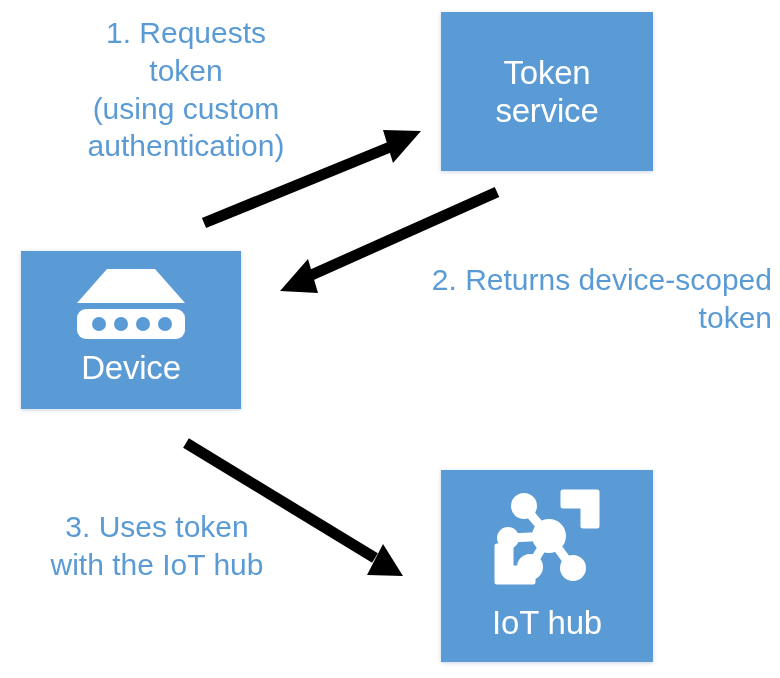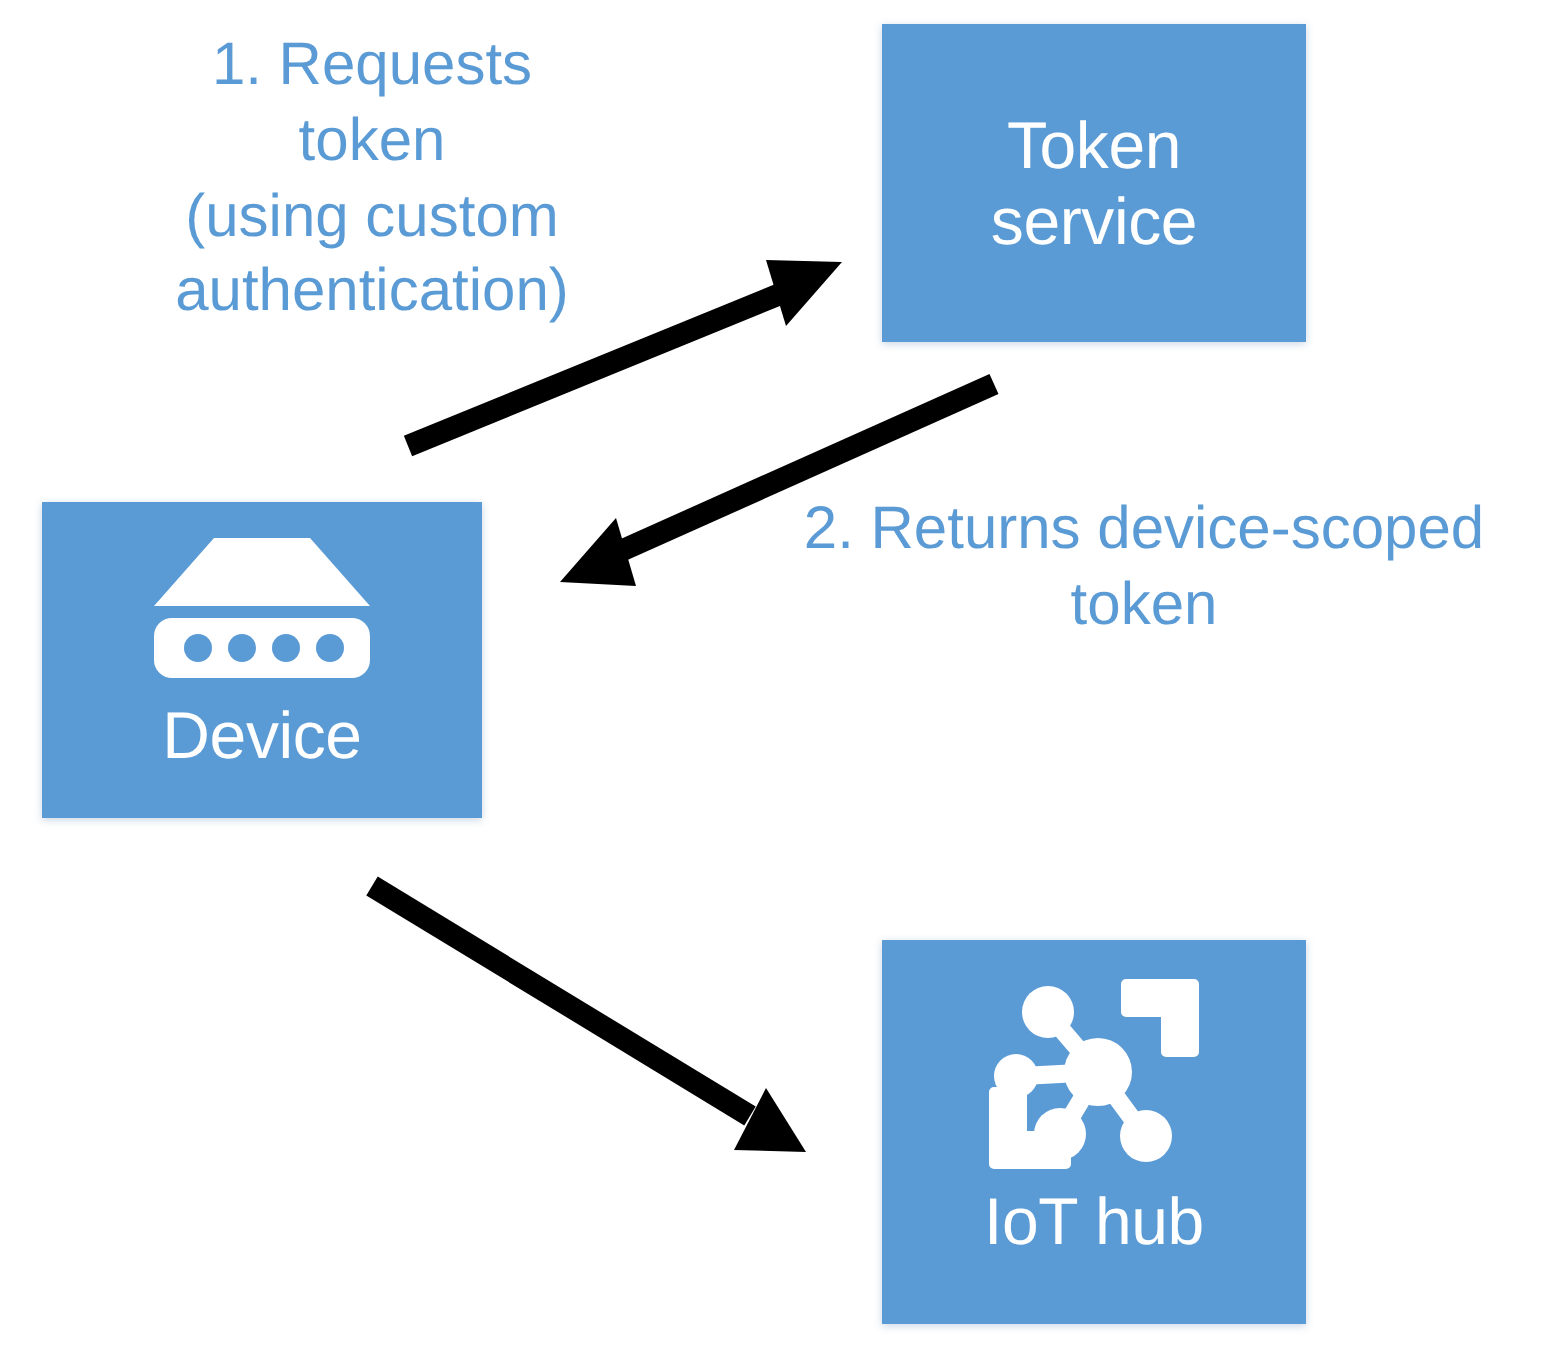--- a/index.html
+++ b/index.html
@@ -50,37 +50,37 @@
   }
   #box-iot-hub {
     left: 441px; top: 470px; width: 212px; height: 192px;
     justify-content: flex-start;
     padding-top: 16px;
   }
 
   
   .box-icon { display: block; }
   #box-device .node-label { margin-top: 6px; }
-  #box-iot-hub .node-label { }
+  #box-iot-hub .node-label { margin-top: 12px; }
 
   
   .step-caption {
     position: absolute;
     color: #5B9BD5;
     font-size: 30px;
     line-height: 1.26;
     white-space: pre-line;
   }
   #caption-step-1 {
     left: 14px; top: 14px; width: 344px;
     text-align: center;
   }
   #caption-step-2 {
-    left: 372px; top: 246px; width: 400px;
-    text-align: center;
+    left: 372px; top: 261px; width: 400px;
+    text-align: right;
   }
   #caption-step-3 {
     left: 12px; top: 508px; width: 290px;
     text-align: center;
   }
 
   
   #arrow-layer {
     position: absolute;
     left: 0; top: 0;
@@ -119,20 +119,22 @@
   </svg>
 
   <div class="step-caption" id="caption-step-1">1. Requests
 token
 (using custom
 authentication)</div>
 
   <div class="step-caption" id="caption-step-2">2. Returns device-scoped
 token</div>
 
+  <div class="step-caption" id="caption-step-3">3. Uses token
+with the IoT hub</div>
 
   <div class="node-box" id="box-token-service">
     <div class="node-label">Token
 service</div>
   </div>
 
   <div class="node-box" id="box-device">
     <svg class="box-icon" width="124" height="78" viewBox="0 0 124 78">
 
       <path d="M38 4 L86 4 L116 38 L8 38 Z" fill="#ffffff"></path>

